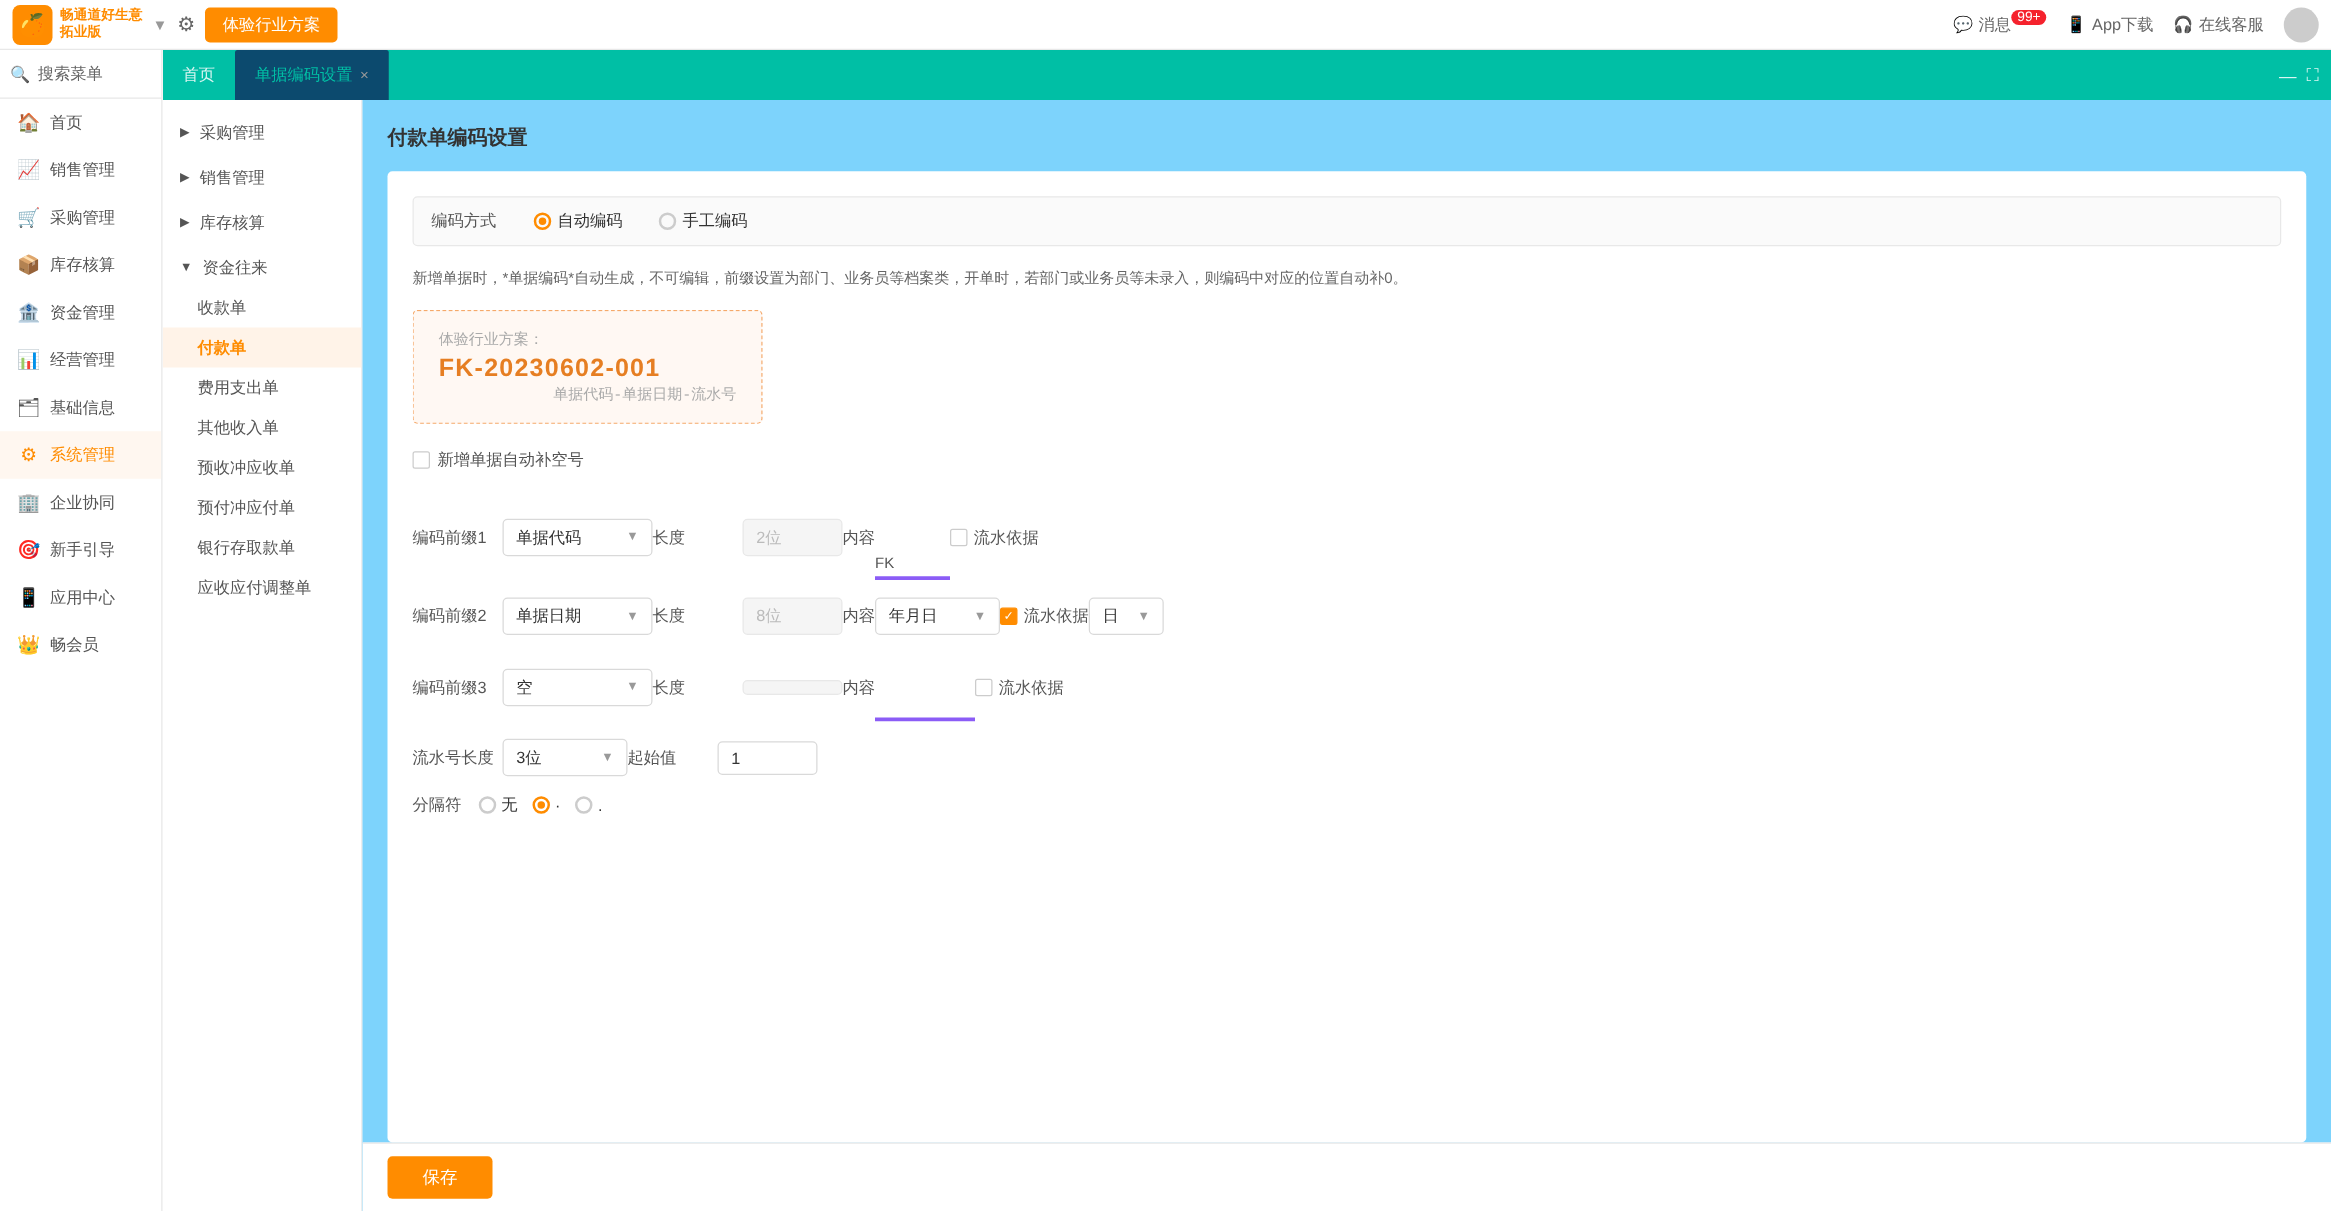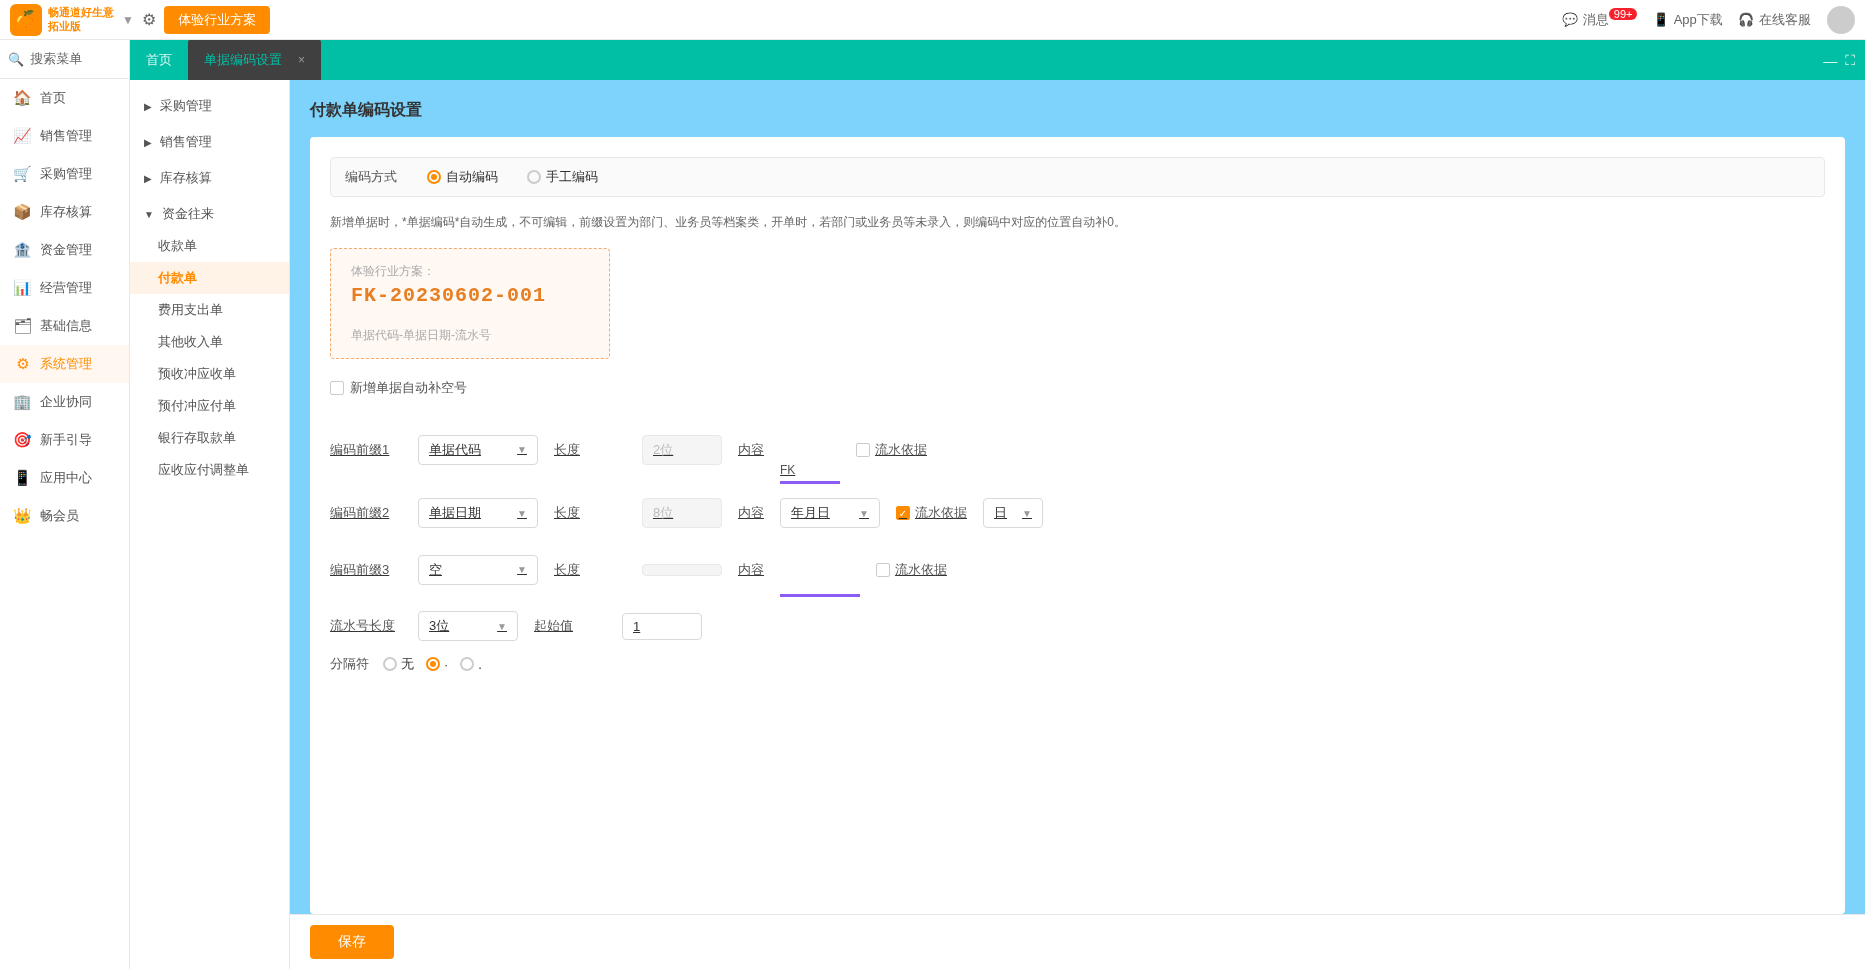--- a/index.html
+++ b/index.html
@@ -87,24 +87,23 @@
       height: 40px;
       display: flex;
       align-items: center;
       padding: 0 16px;
       cursor: pointer;
       font-size: 13px;
       color: rgba(255,255,255,0.85);
       white-space: nowrap;
     }
     .tab-item.active {
-      background: #404040;
+      background: #0c4a6e;
       color: #00bfa5;
       border-radius: 2px 2px 0 0;
-      gap: 10px;
     }
     .tab-close {
       margin-left: 6px;
       font-size: 12px;
       color: #999;
       cursor: pointer;
     }
     .tab-bar-right {
       position: absolute;
       right: 10px;
@@ -213,50 +212,48 @@
       padding: 14px 20px;
       margin-bottom: 20px;
       display: inline-block;
       min-width: 280px;
     }
     .example-code {
       font-size: 20px;
       font-weight: bold;
       color: #e67e22;
       letter-spacing: 1px;
-      font-family: Liberation Mono, monospace;
     }
     .example-desc {
       font-size: 12px;
       color: #aaa;
-      text-align: left;
-      margin-top: 20px;
+      text-align: right;
+      margin-top: 0;
+      font-family: Liberation Mono, monospace;
     }
 
     
     .auto-fill-row {
       display: flex;
       align-items: center;
       gap: 6px;
       margin-bottom: 18px;
       font-size: 13px;
       color: #555;
     }
     .checkbox-box {
       width: 14px; height: 14px; border: 1.5px solid #ccc; border-radius: 2px;
       display: flex; align-items: center; justify-content: center; cursor: pointer;
     }
 
     
     .form-row {
       display: flex;
       align-items: center;
-      gap: 16px;
       margin-bottom: 14px;
-      text-decoration: underline;
     }
     .form-label { font-size: 13px; color: #555; white-space: nowrap; width: 72px; }
     .form-select {
       border: 1px solid #d9d9d9;
       border-radius: 4px;
       padding: 5px 10px;
       font-size: 13px;
       color: #333;
       background: #fff;
       cursor: pointer;

